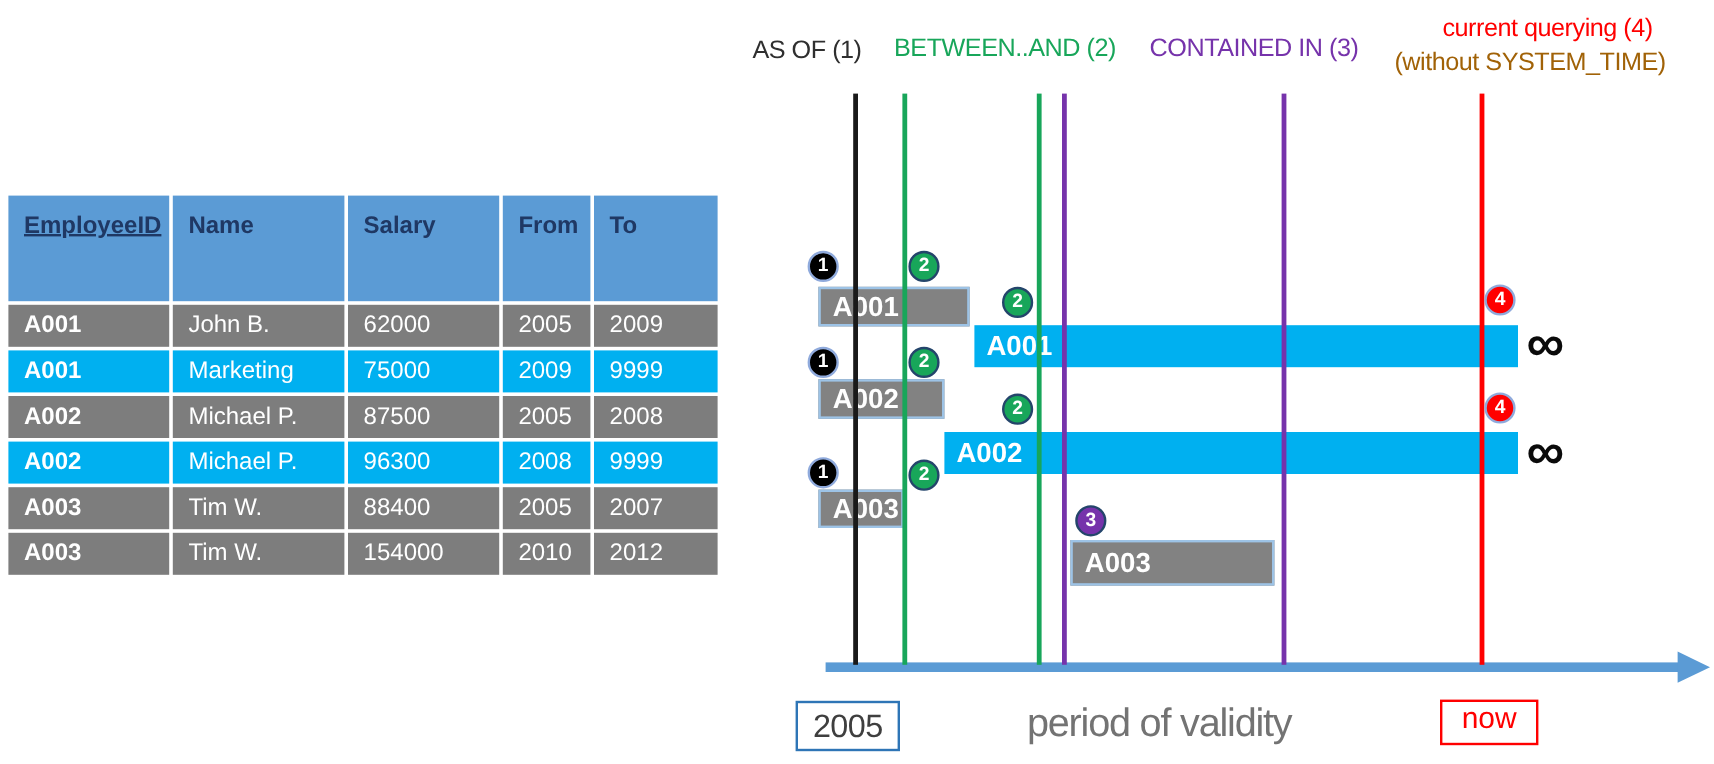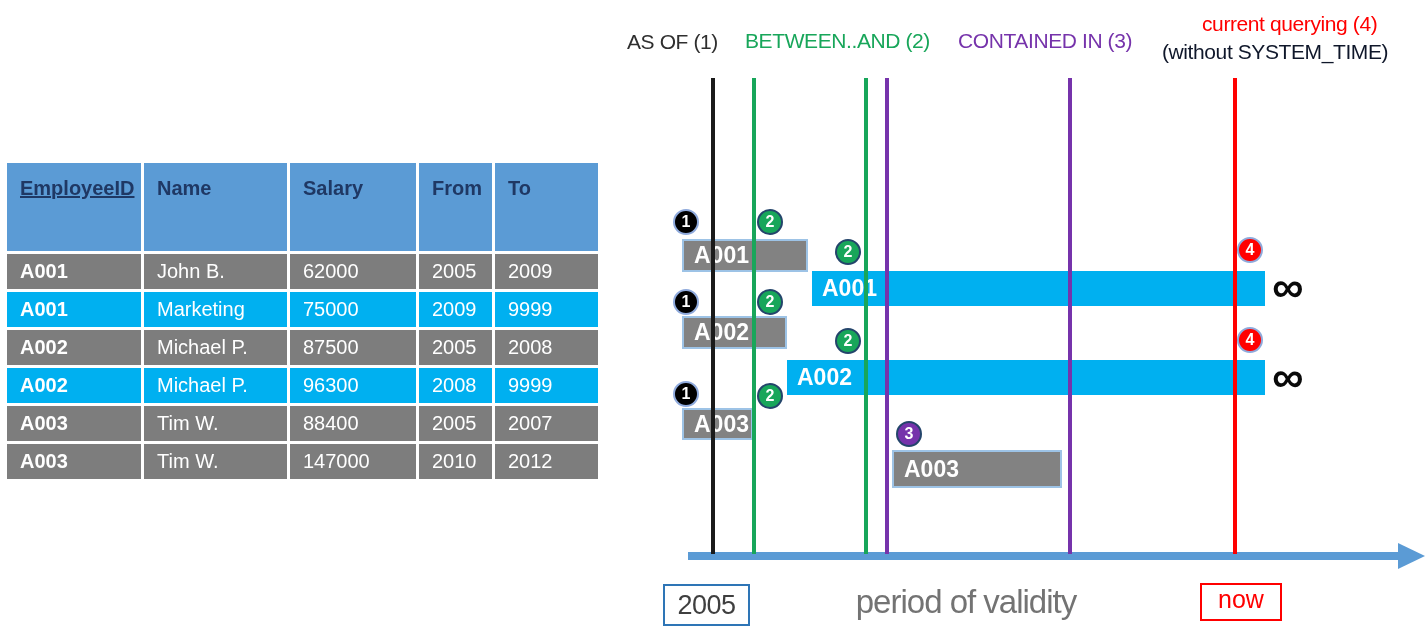--- a/index.html
+++ b/index.html
@@ -121,34 +121,34 @@
         <tr class="gray">
           <td class="first">A003</td>
           <td>Tim W.</td>
           <td>88400</td>
           <td>2005</td>
           <td>2007</td>
         </tr>
         <tr class="gray">
           <td class="first">A003</td>
           <td>Tim W.</td>
-          <td>147000</td>
+          <td>154000</td>
           <td>2010</td>
           <td>2012</td>
         </tr>
       </tbody>
   </table>
 
   <div class="diagram">
 
     <div class="legend-label" style="left:627px;top:30px;color:#2F2F2F;">AS OF (1)</div>
     <div class="legend-label" style="left:745px;top:29px;color:#18A65A;">BETWEEN..AND (2)</div>
     <div class="legend-label" style="left:958px;top:29px;color:#7633AB;">CONTAINED IN (3)</div>
     <div class="legend-label" style="left:1162px;top:12px;color:#FF0000;margin-left:40px;">current querying (4)</div>
-    <div class="legend-label" style="left:1162px;top:40px;color:#0f172a;">(without SYSTEM_TIME)</div>
+    <div class="legend-label" style="left:1162px;top:40px;color:#a16207;">(without SYSTEM_TIME)</div>
 
     <div class="axis"></div>
     <div class="axis-head"></div>
 
     <div class="year-box">
       <span>2005</span>
     </div>
     <div class="axis-title">period of validity</div>
     <div class="now-box">
       <span>now</span>

